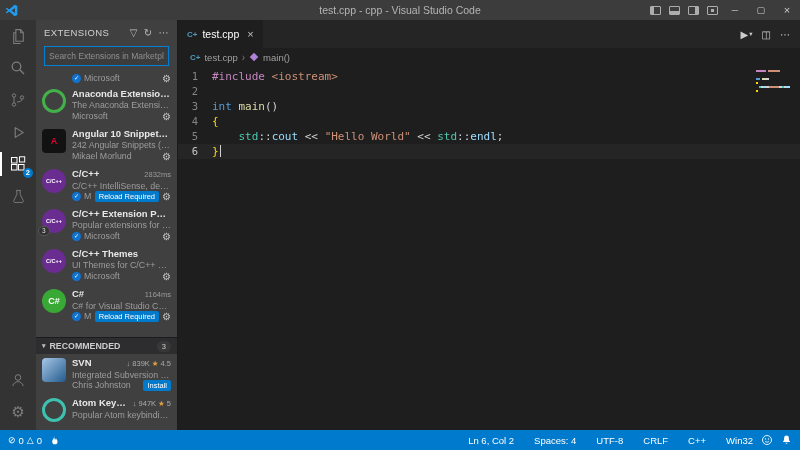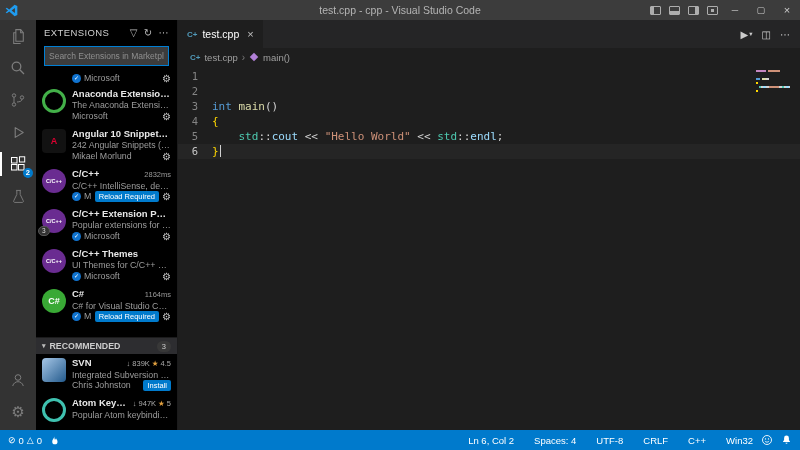--- a/index.html
+++ b/index.html
@@ -27,21 +27,21 @@
   
   .activitybar{width:36px;background:#333333;display:flex;flex-direction:column;align-items:center;flex:none}
   .ab-icon{width:36px;height:32px;display:flex;align-items:center;justify-content:center;color:#7d7d7d;position:relative;cursor:pointer}
   .ab-icon.active{color:#fff}
   .ab-icon.active::after{content:'';position:absolute;left:0;top:4px;bottom:4px;width:2px;background:#fff}
   .badge{position:absolute;bottom:2px;right:3px;background:#007acc;color:#fff;border-radius:8px;font-size:7.5px;line-height:10px;padding:0 3px;font-weight:bold}
   .ab-bottom{margin-top:auto;display:flex;flex-direction:column;align-items:center;margin-bottom:2px}
   .ab-gear{font-size:15px}
 
   
-  .sidebar{width:142px;background:#000000;display:flex;flex-direction:column;overflow:hidden;flex:none;border-right:1px solid #1b1b1c}
+  .sidebar{width:142px;background:#404040;display:flex;flex-direction:column;overflow:hidden;flex:none;border-right:1px solid #1b1b1c}
   .sb-header{height:24px;display:flex;align-items:center;padding:0 8px;font-size:9.5px;color:#cfcfcf;letter-spacing:.4px;flex:none}
   .sb-header-icons{margin-left:auto;display:flex;gap:6px;font-size:10px;color:#bbb}
   .sb-header-icons span{cursor:pointer}
   .search-box{margin:2px 8px 4px;height:20px;background:#3c3c3c;border:1px solid #007fd4;display:flex;align-items:center;padding:0 4px;flex:none}
   .search-box input{background:transparent;border:none;outline:none;color:#ccc;font-size:8.5px;width:100%;font-family:inherit}
   .search-box input::placeholder{color:#8f8f8f}
   .section-header{height:17px;background:#2d2d30;display:flex;align-items:center;gap:4px;padding:0 6px;font-size:8.8px;font-weight:bold;color:#ccc;flex:none;border-top:1px solid #1b1b1c;cursor:pointer}
   .chev{font-size:7px;color:#bbb}
   .count-badge{margin-left:auto;background:#383838;color:#ccc;border-radius:8px;font-size:7.5px;padding:0 5px;line-height:11px;font-weight:normal}
   .ext-list{overflow:hidden;flex:none}
@@ -366,20 +366,21 @@
       <span class="cpp-icon">C+</span>
       <span>test.cpp</span>
       <span class="bc-sep">›</span>
       <span class="sym-icon"></span>
       <span>main()</span>
     </div>
     <div class="code-area">
       <div id="code-content">
           <div class="code-line">
             <span class="ln">1</span>
+            <span class="code-text"><span style="color: rgb(197, 134, 192);">#include</span><span style="color: rgb(212, 212, 212);"> </span><span style="color: rgb(206, 145, 120);">&lt;iostream&gt;</span></span>
           </div>
           <div class="code-line">
             <span class="ln">2</span>
             <span class="code-text"></span>
           </div>
           <div class="code-line">
             <span class="ln">3</span>
             <span class="code-text"><span style="color: rgb(86, 156, 214);">int</span><span style="color: rgb(212, 212, 212);"> </span><span style="color: rgb(220, 220, 170);">main</span><span style="color: rgb(212, 212, 212);">()</span></span>
           </div>
           <div class="code-line">

